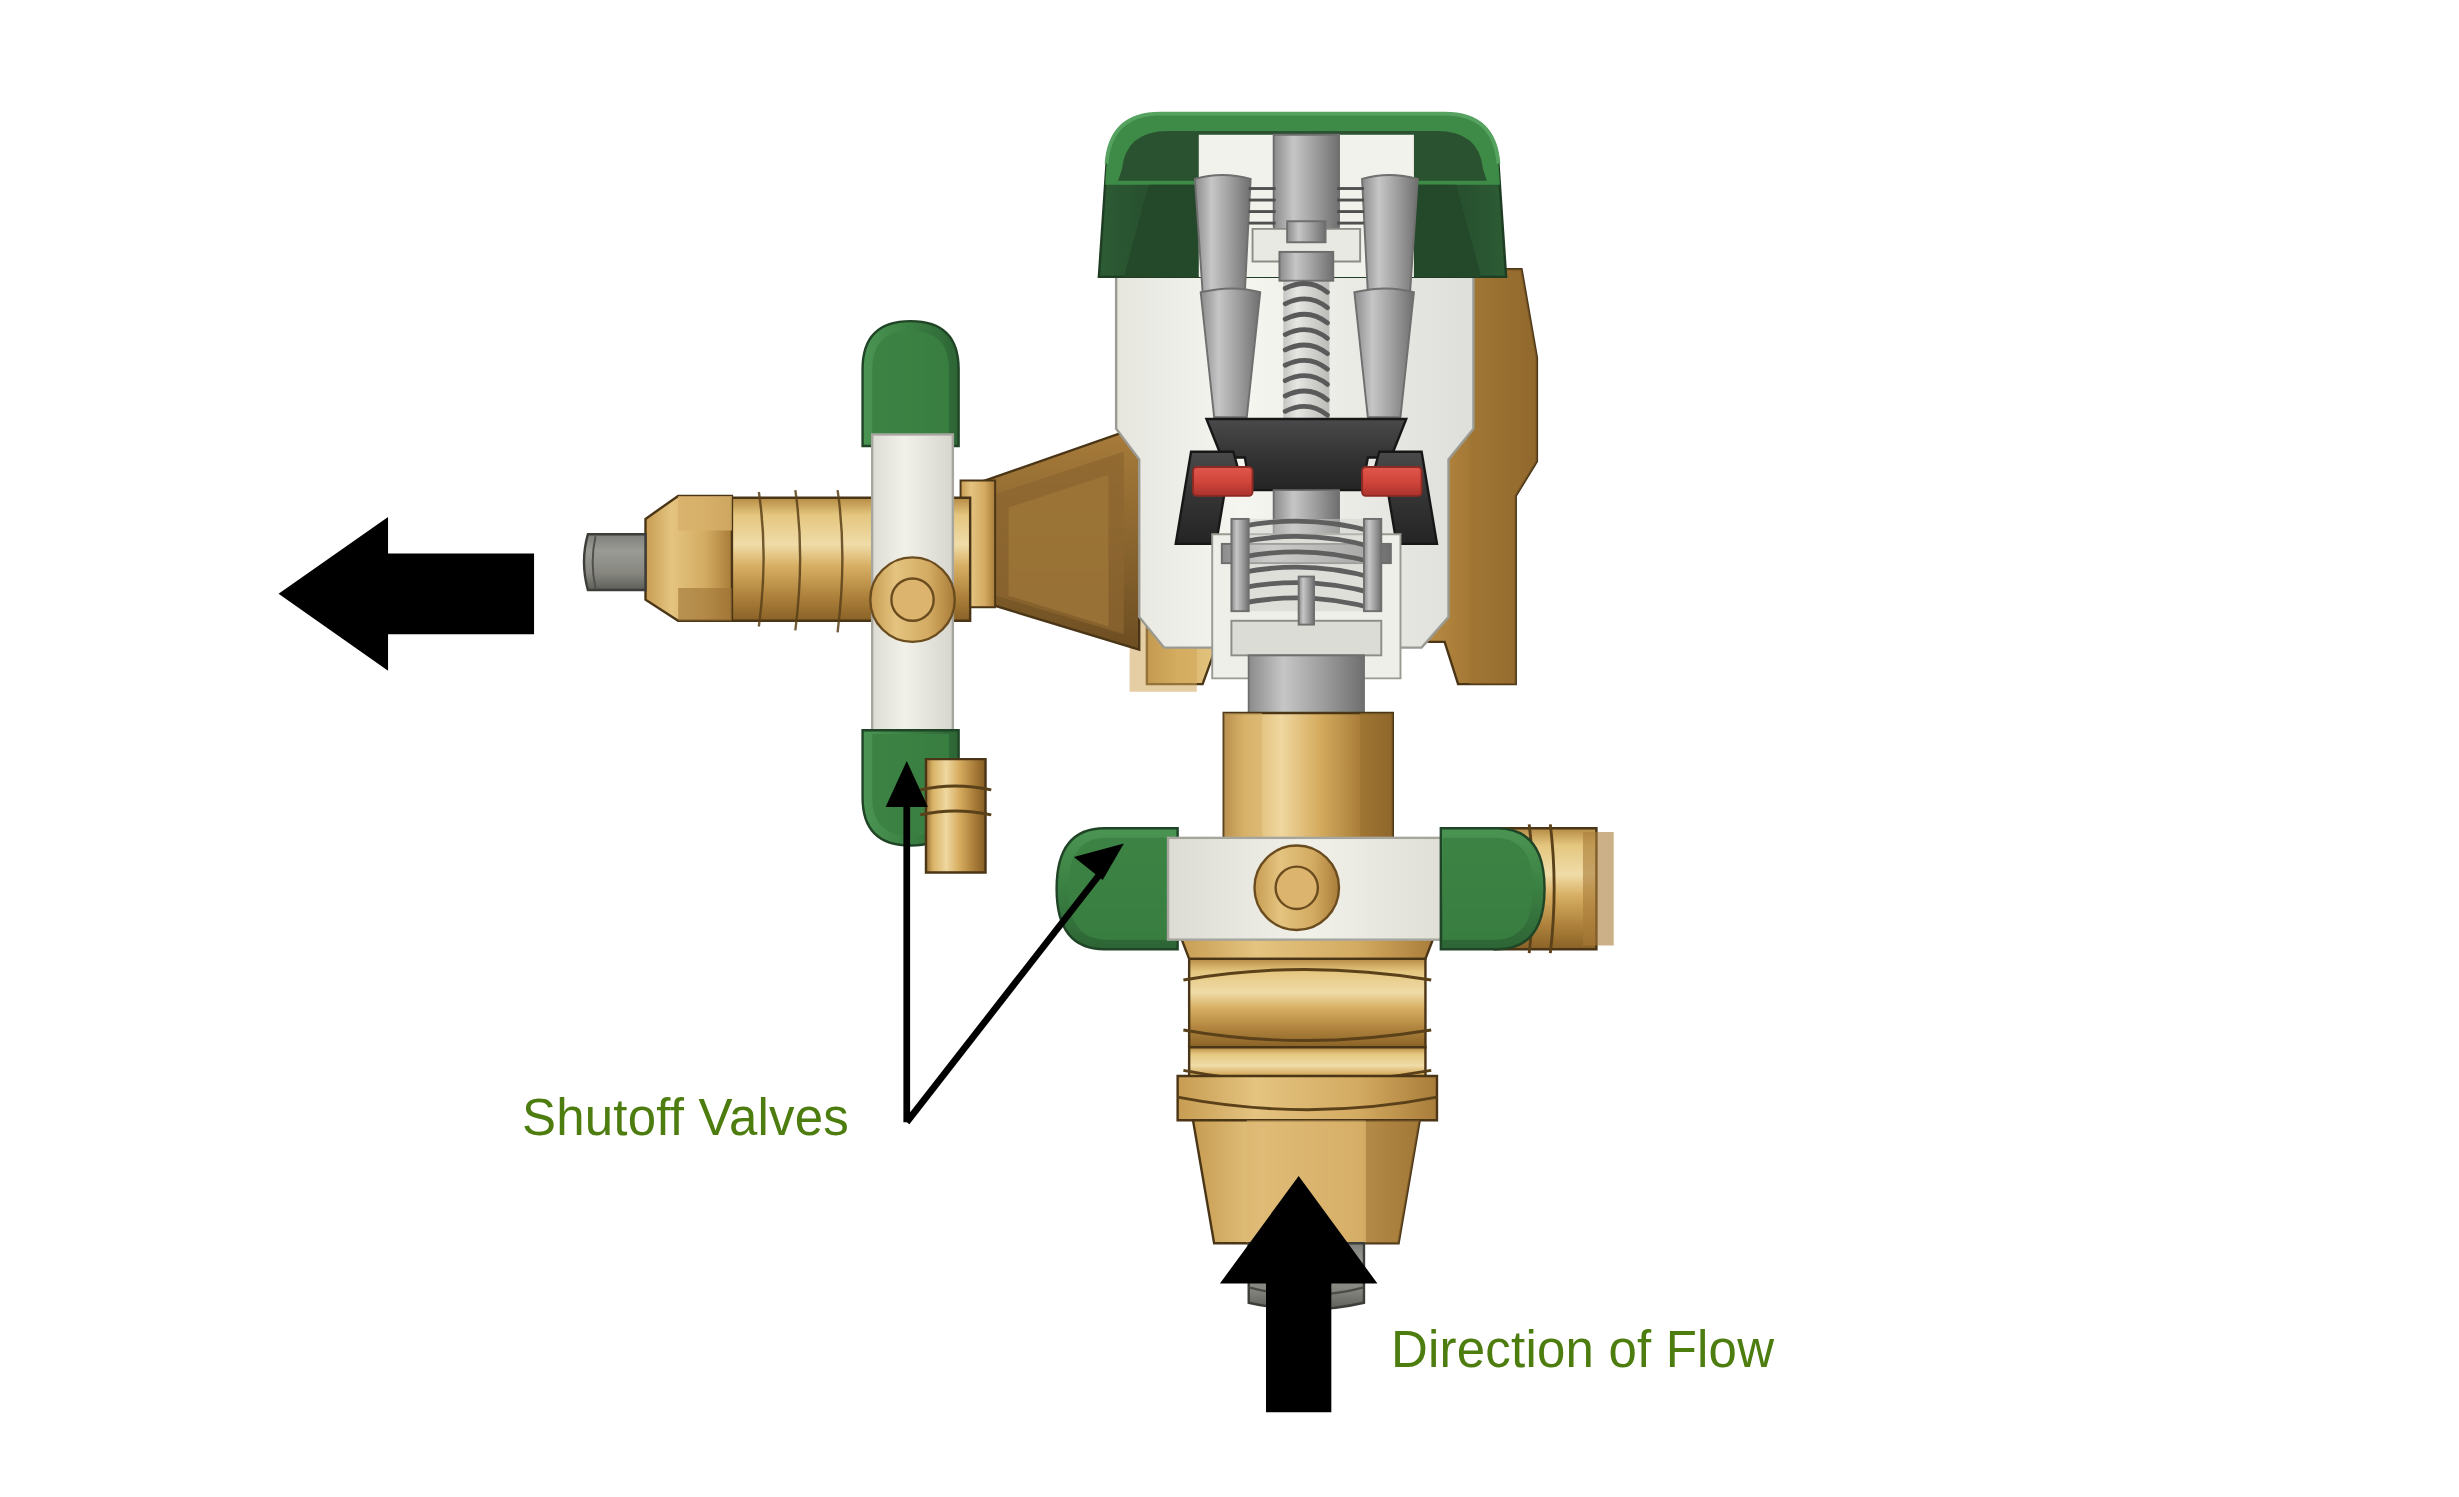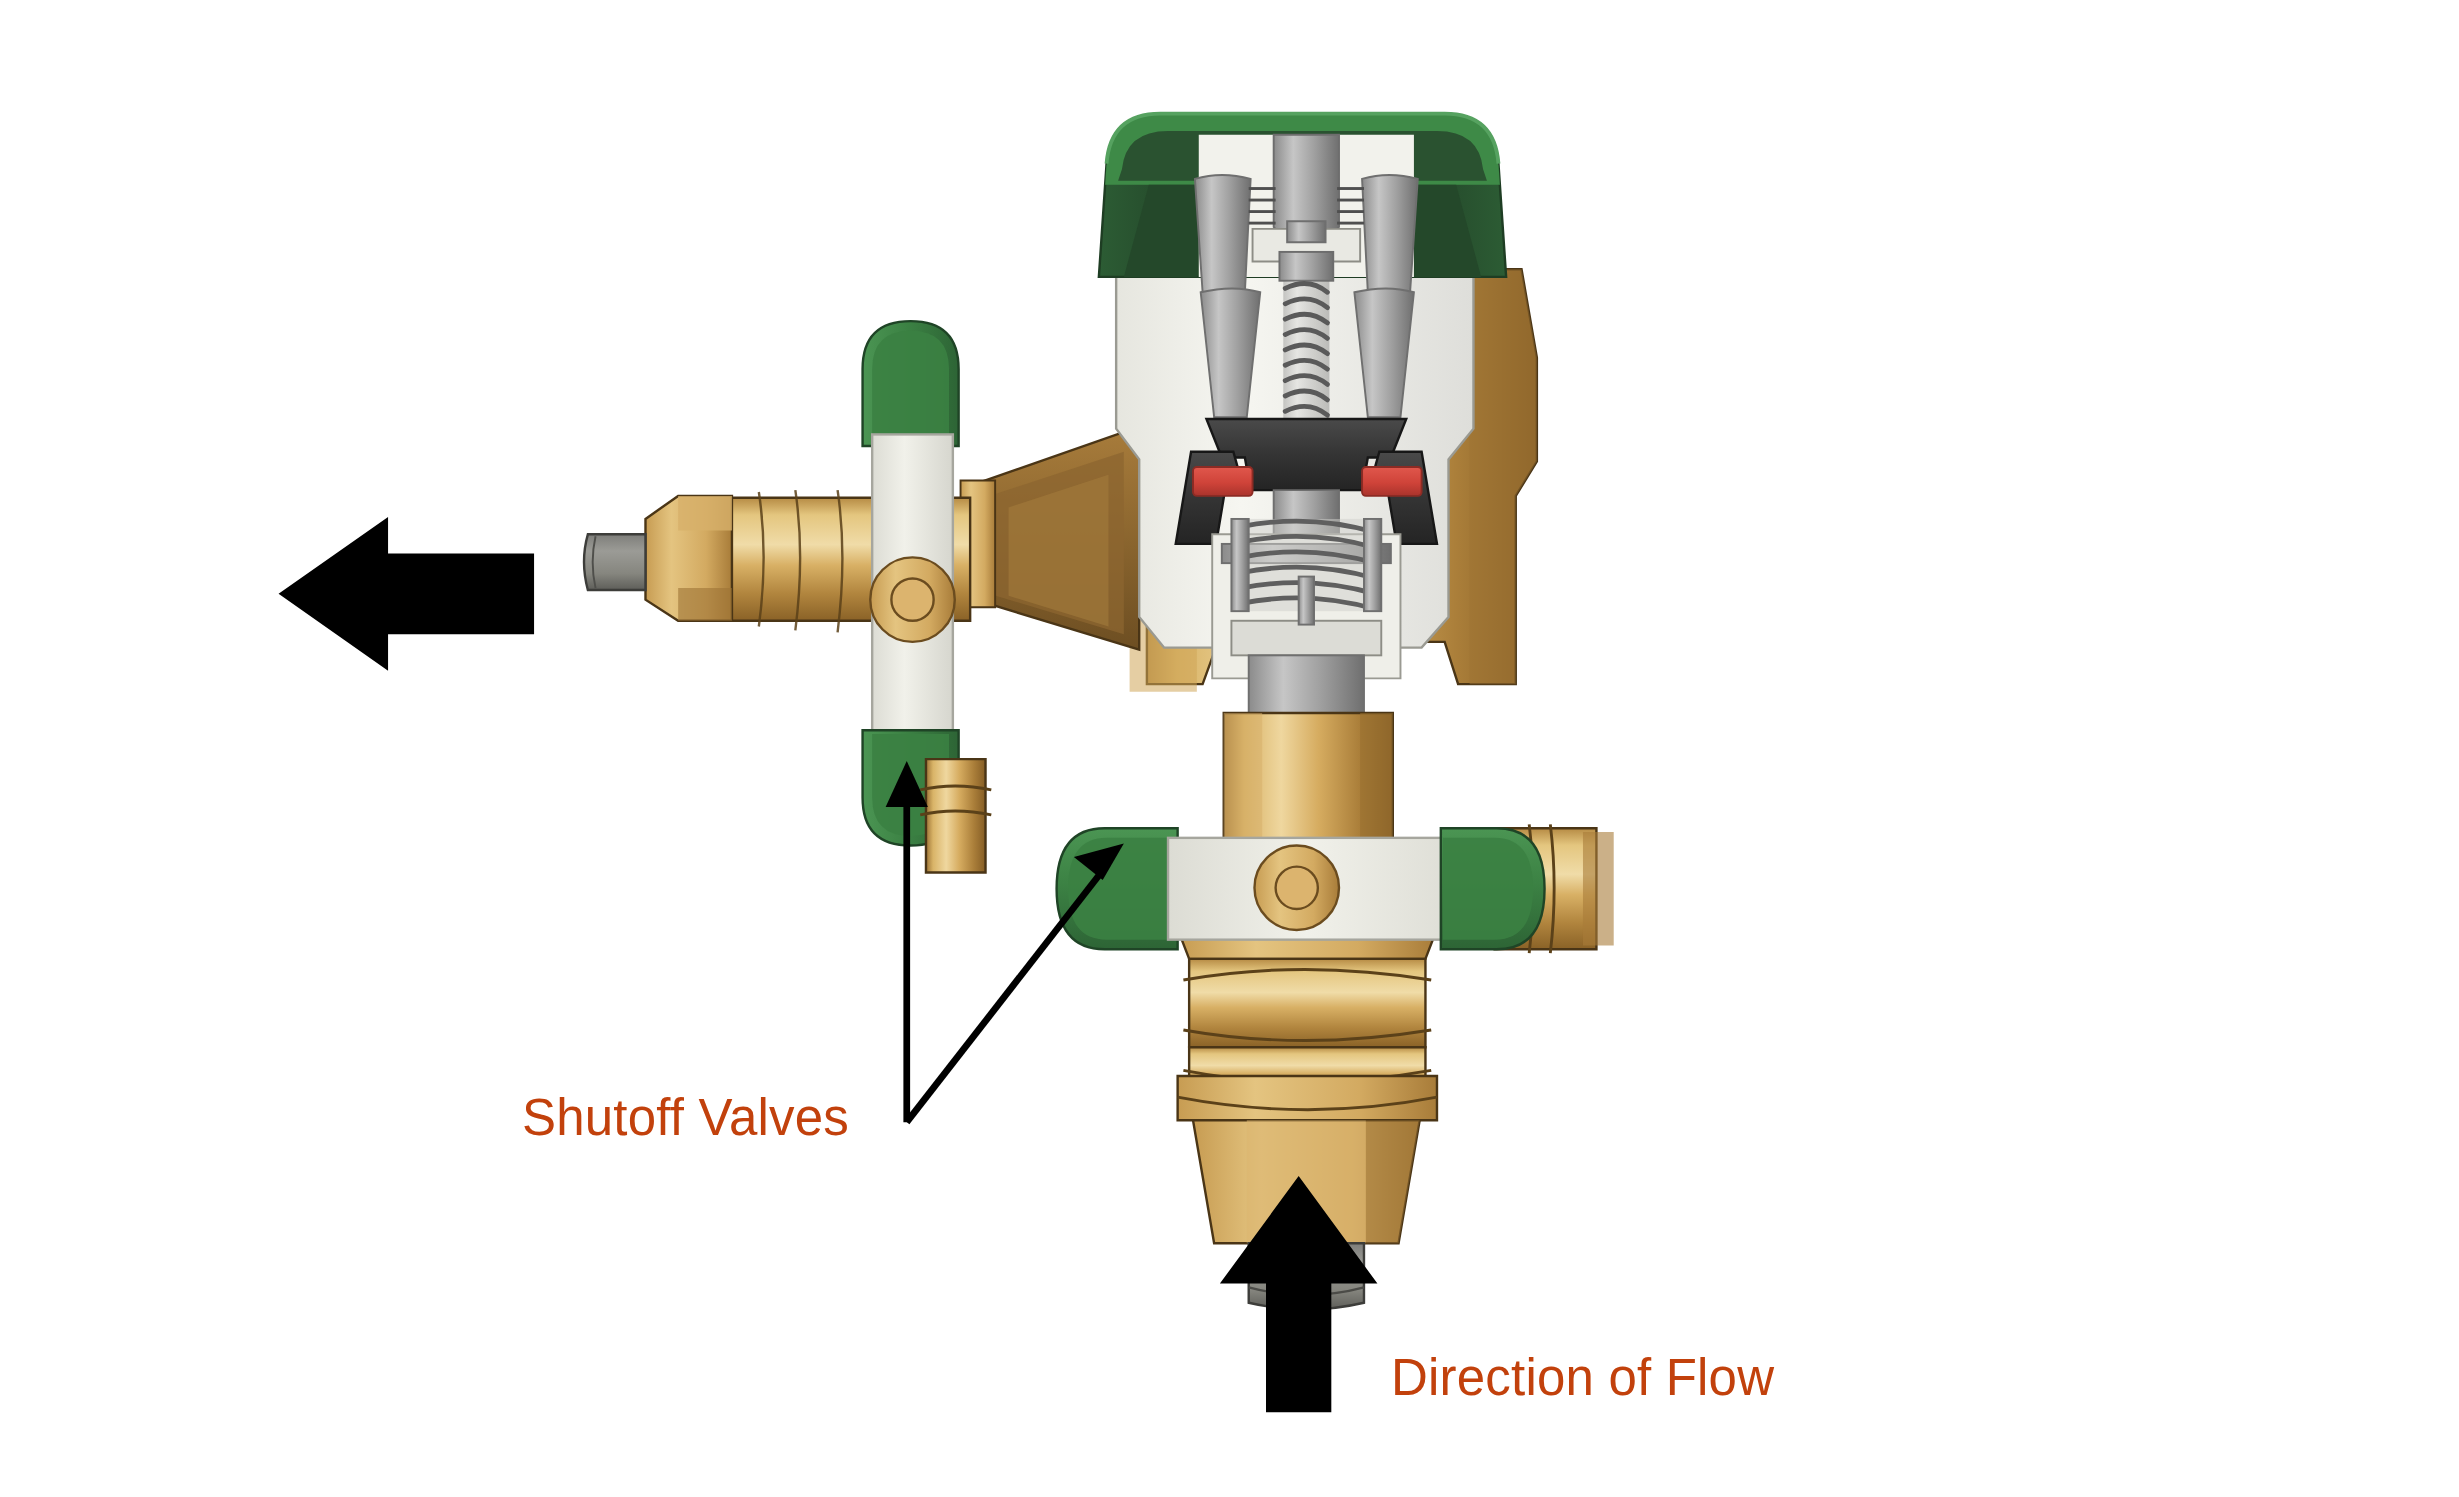--- a/index.html
+++ b/index.html
@@ -23,34 +23,34 @@
     background: #ffffff;
   }
   svg.layer {
     position: absolute;
     left: 0; top: 0;
     width: 2459px;
     height: 1498px;
   }
   .label-text {
     position: absolute;
-    color: #c2410c;
+    color: #4d7c0f;
     font-family: "Liberation Sans", sans-serif;
     font-weight: 400;
     white-space: nowrap;
     letter-spacing: 0.2px;
   }
   #label-shutoff {
     left: 522px;
     top: 1088px;
     font-size: 51px;
   }
   #label-flow {
     left: 1391px;
-    top: 1348px;
+    top: 1320px;
     font-size: 51px;
     text-align: right;
   }
 </style>
 </head>
 <body>
 
 <div id="stage">
 
   <svg class="layer" viewBox="0 0 2560 1559" xmlns="http://www.w3.org/2000/svg">

